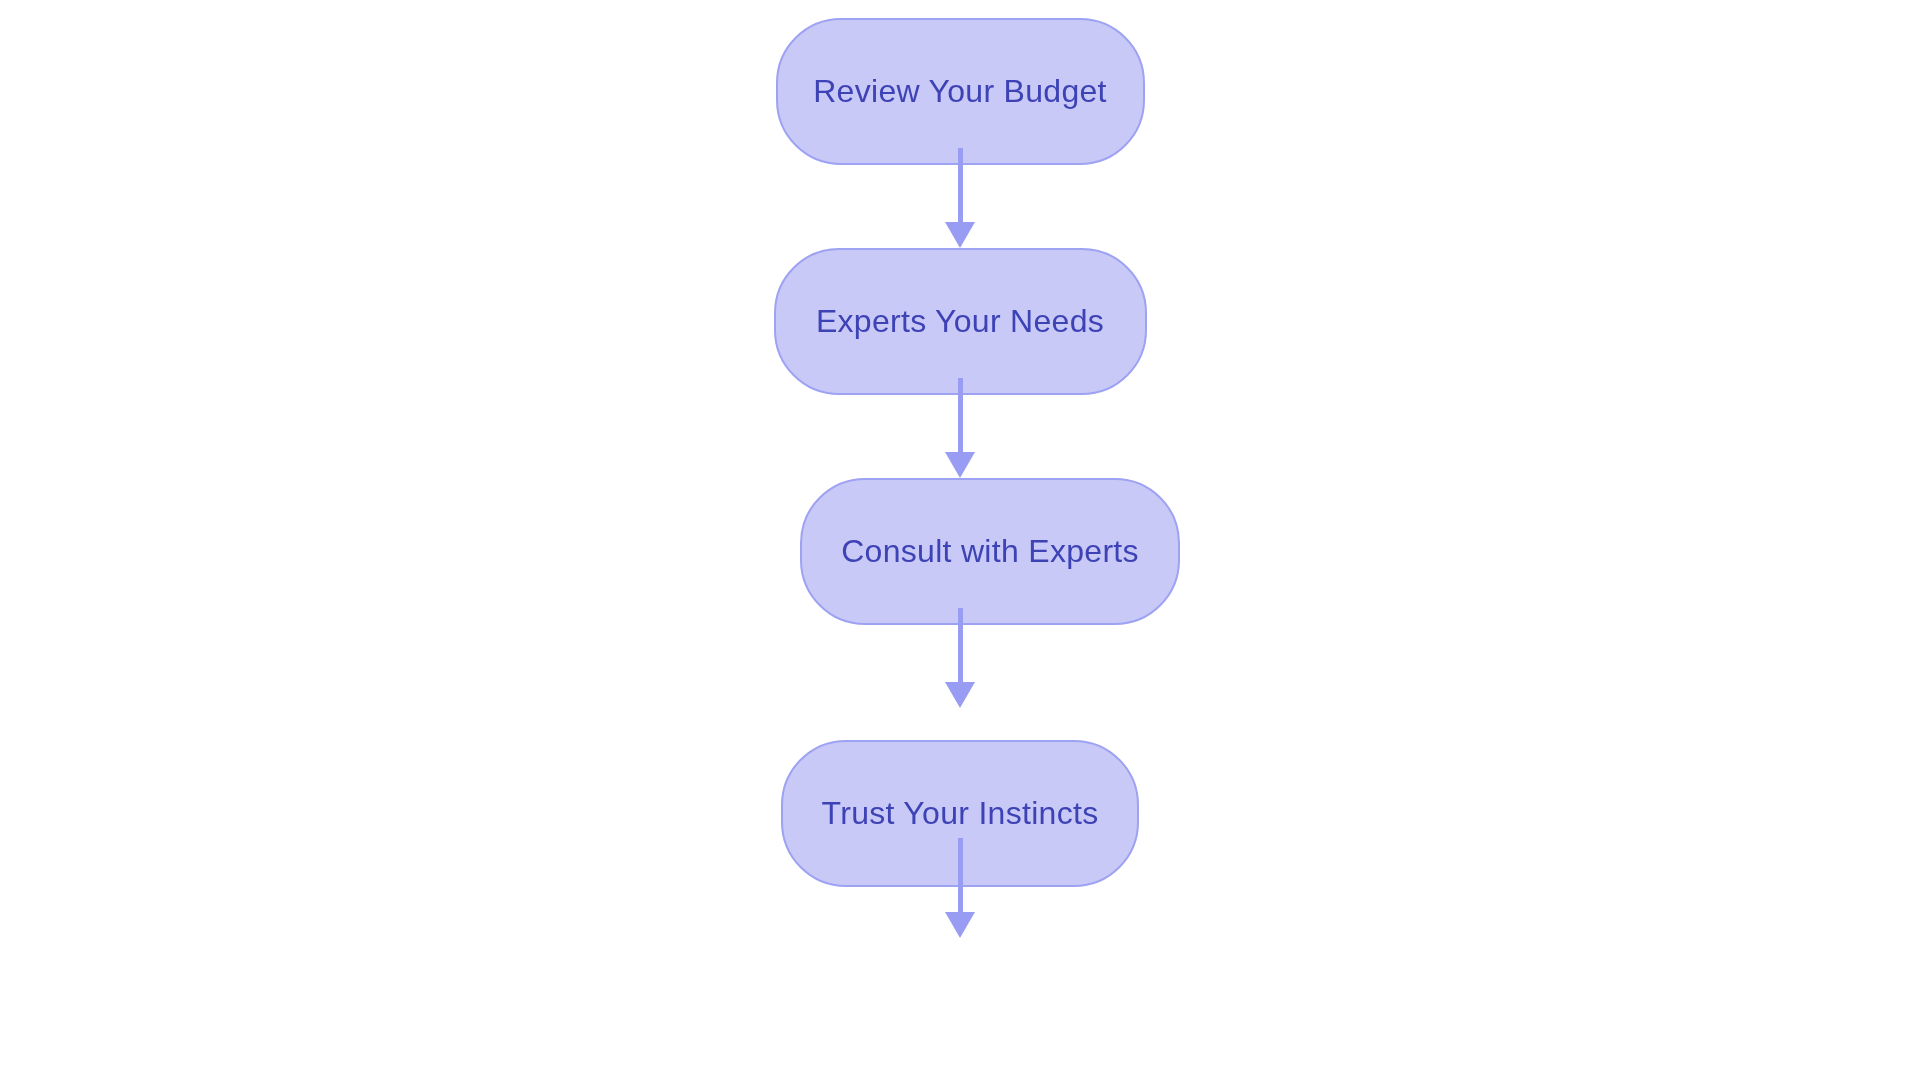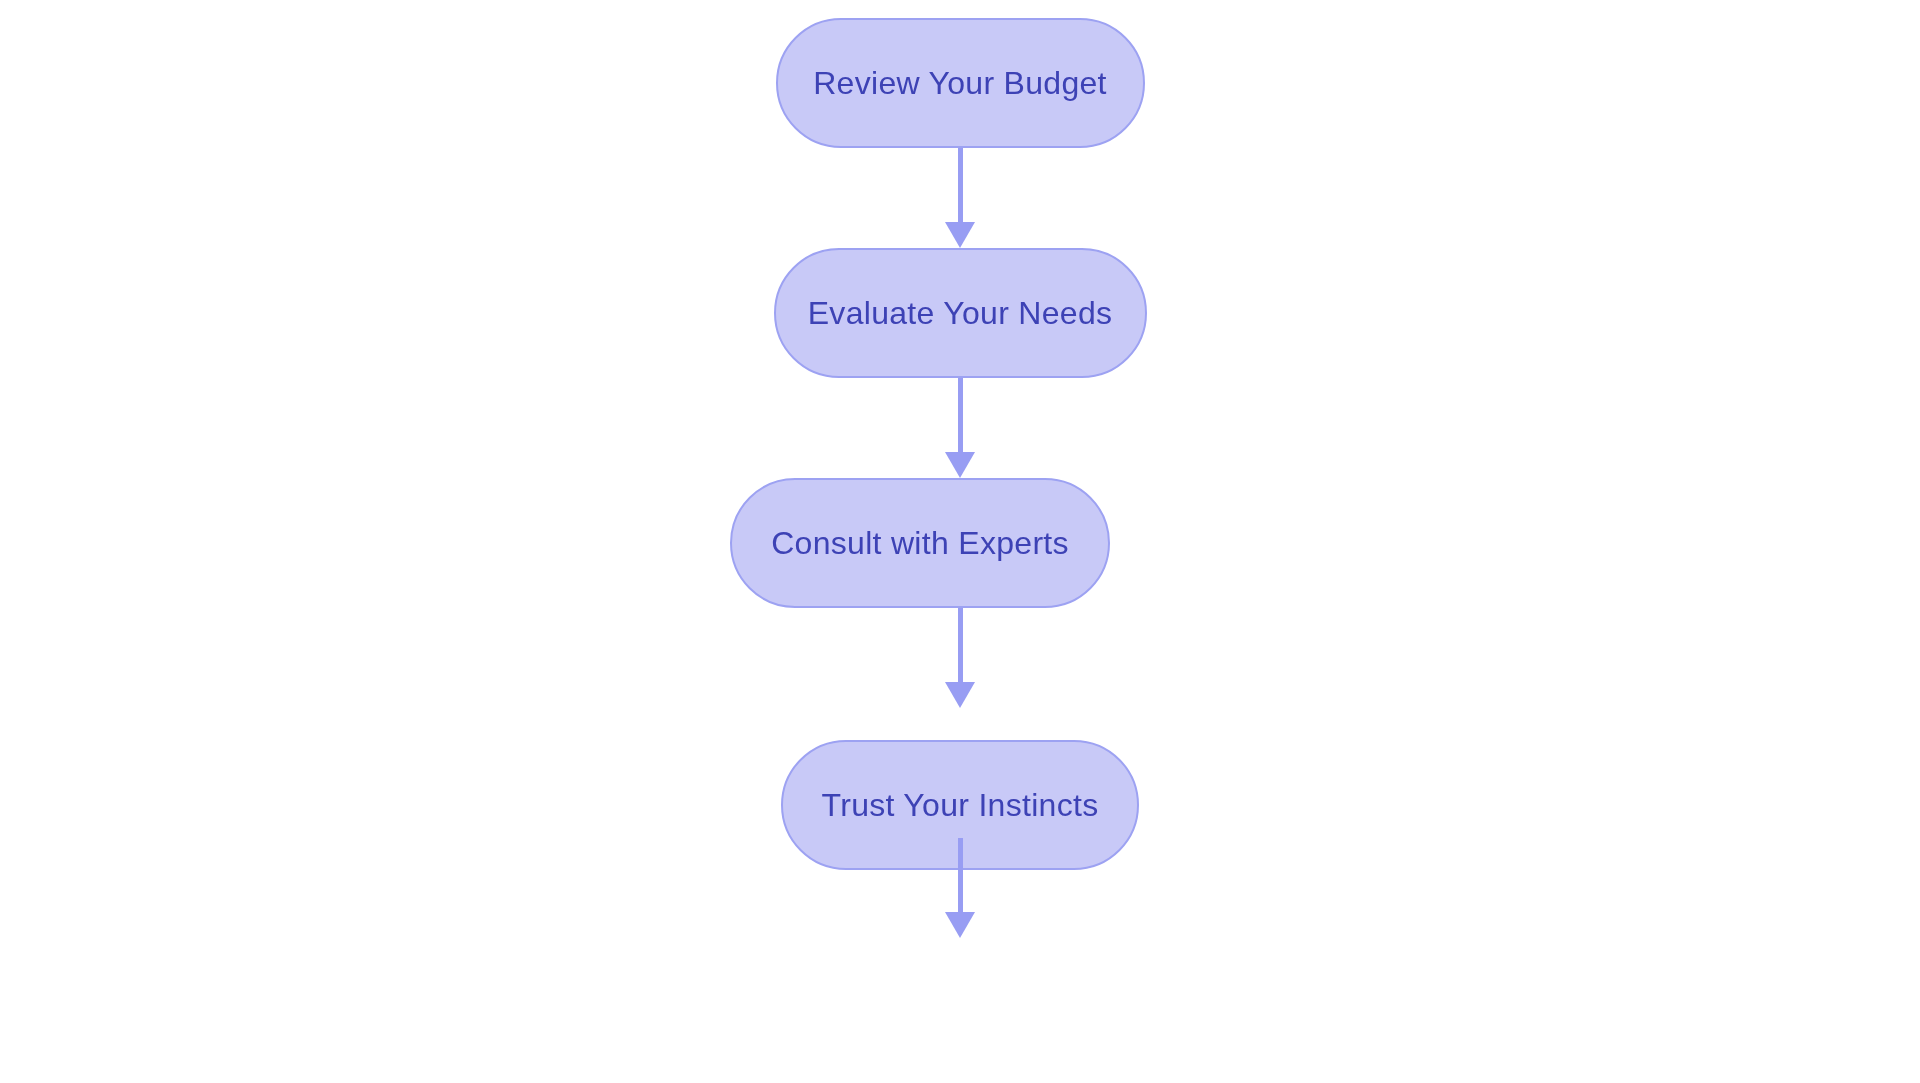--- a/index.html
+++ b/index.html
@@ -10,21 +10,21 @@
   }
   .canvas {
     position: relative;
     width: 1920px;
     height: 1083px;
     background: var(--bg, #ffffff);
     overflow: hidden;
   }
   .flow-node {
     position: absolute;
-    height: 130px;
+    height: 147px;
     box-sizing: border-box;
     background: var(--node-fill, #c8c9f7);
     border: 2px solid var(--node-border, #9da2f2);
     border-radius: 65px;
     display: flex;
     align-items: center;
     justify-content: center;
   }
   .flow-node .node-label {
     font-size: 32px;
@@ -49,25 +49,25 @@
 </head>
 <body>
 
 <div class="canvas">
     <div class="flow-node" style="top: 18px; left: 775.5px; width: 369px;">
       <span class="node-label">Review Your Budget</span>
     </div>
     <div class="arrow-shaft" style="left: 957.5px; top: 148px; height: 74px;"></div>
     <div class="arrow-head" style="left: 945px; top: 222px;"></div>
     <div class="flow-node" style="top: 248px; left: 773.5px; width: 373px;">
-      <span class="node-label">Evaluate Your Needs</span>
+      <span class="node-label">Experts Your Needs</span>
     </div>
     <div class="arrow-shaft" style="left: 957.5px; top: 378px; height: 74px;"></div>
     <div class="arrow-head" style="left: 945px; top: 452px;"></div>
-    <div class="flow-node" style="top: 478px; left: 730px; width: 380px; text-align: right;">
+    <div class="flow-node" style="top: 478px; left: 800px; width: 380px; text-align: right;">
       <span class="node-label">Consult with Experts</span>
     </div>
     <div class="arrow-shaft" style="left: 957.5px; top: 608px; height: 74px;"></div>
     <div class="arrow-head" style="left: 945px; top: 682px;"></div>
     <div class="flow-node" style="top: 740px; left: 781px; width: 358px;">
       <span class="node-label">Trust Your Instincts</span>
     </div>
     <div class="arrow-shaft" style="left: 957.5px; top: 838px; height: 74px;"></div>
     <div class="arrow-head" style="left: 945px; top: 912px;"></div>
   </div>

